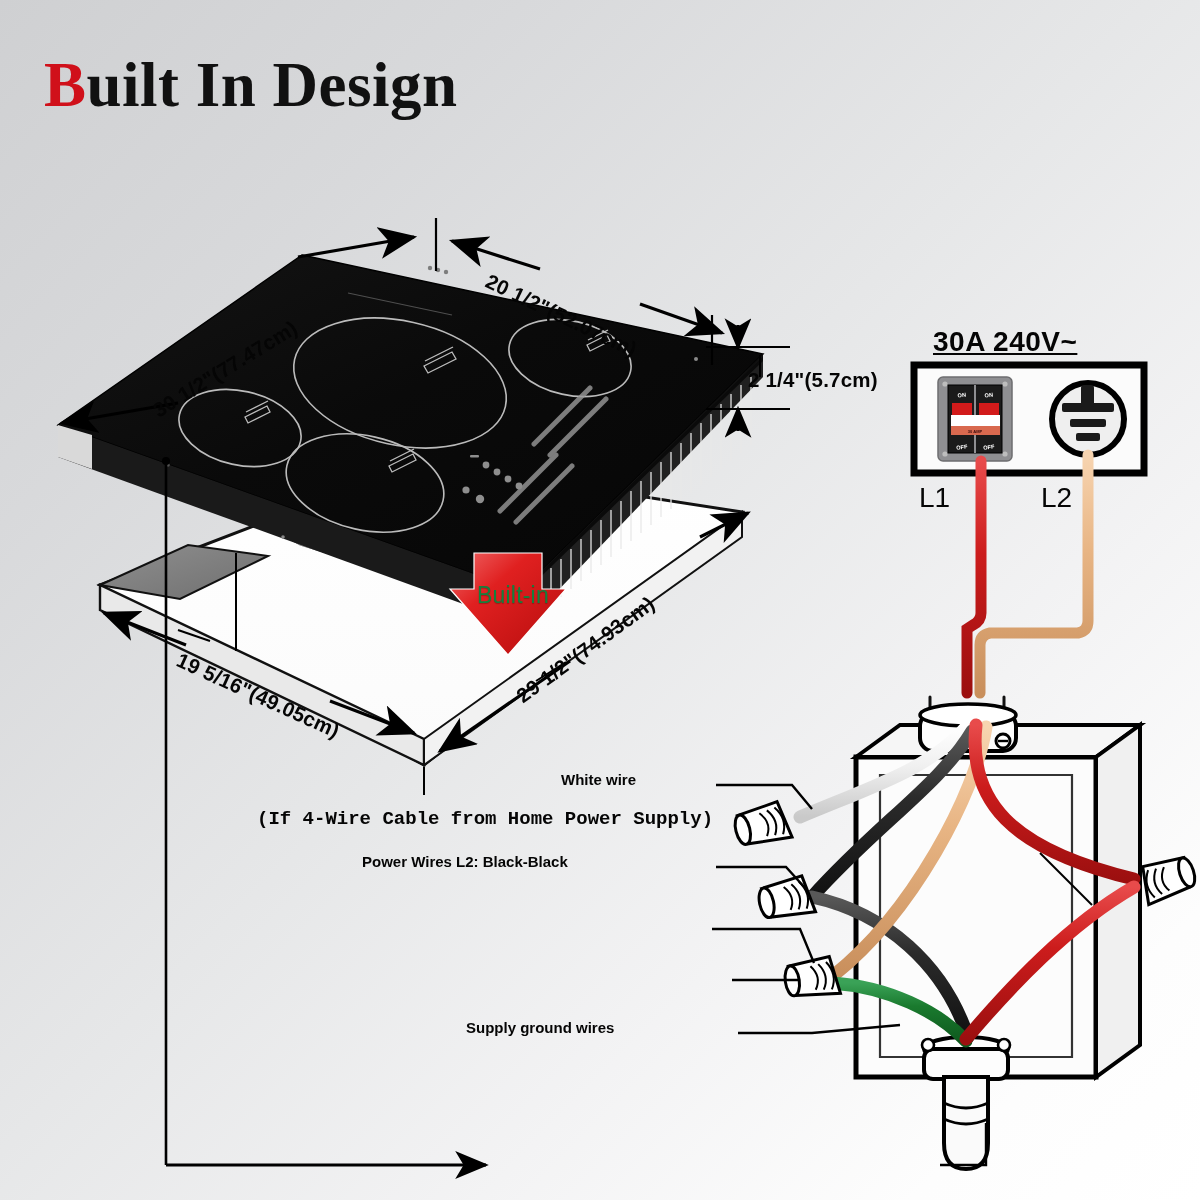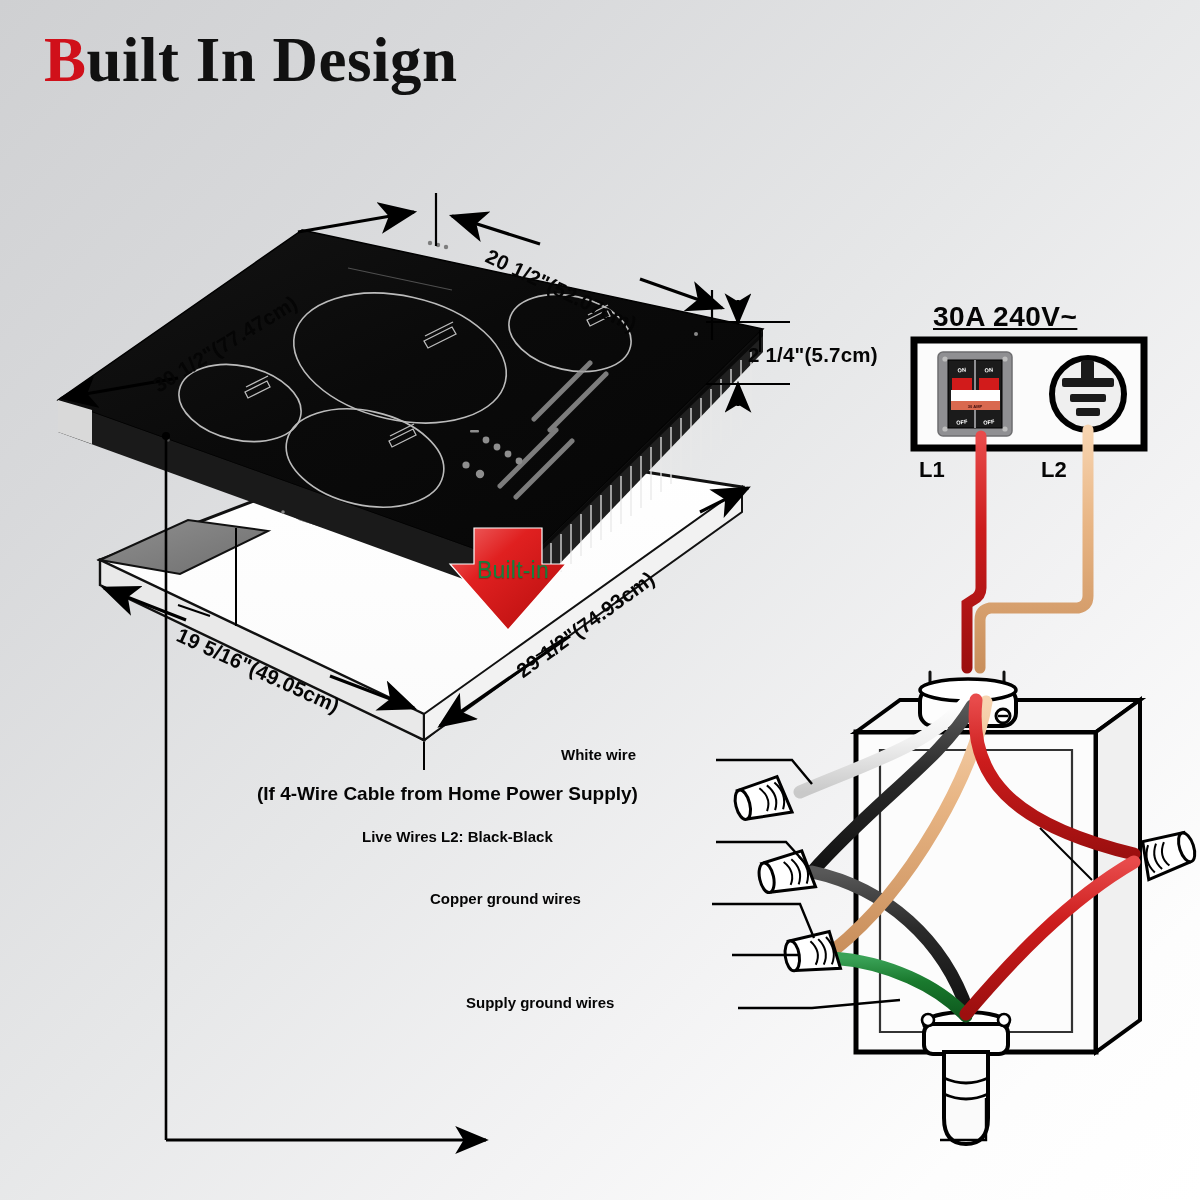--- a/index.html
+++ b/index.html
@@ -2,33 +2,33 @@
 <html><head>
 <meta charset="utf-8">
 <style>
   html,body{margin:0;padding:0;}
   body{
     width:1200px;height:1200px;overflow:hidden;
     font-family:"Liberation Sans",sans-serif;
     background:linear-gradient(135deg,#cfd0d2 0%,#d8d9db 22%,#e6e7e8 48%,#f3f3f4 70%,#fdfdfd 88%,#ffffff 100%);
     position:relative;
   }
-  #stage{position:absolute;inset:0;}
+  #stage{position:absolute;inset:0;margin-top:25px;}
   svg.layer{position:absolute;left:0;top:0;width:1200px;height:1200px;overflow:visible;}
 
   .ttl{position:absolute;left:44px;top:24px;font-family:"Liberation Serif",serif;
        font-weight:700;font-size:63px;letter-spacing:.5px;color:#111;white-space:nowrap;}
   .ttl .cap{color:#d0101a;}
 
   .lbl{position:absolute;white-space:nowrap;font-weight:700;color:#050505;}
   .dim{font-size:20.5px;letter-spacing:.2px;}
   .wl{font-size:15px;}
   .wl-sub{font-size:19px;}
   .brk-ttl{font-size:28px;letter-spacing:.5px;}
-  .pin{font-size:22px;font-weight:700;}
+  .pin{font-size:28px;font-weight:400;}
   .built{position:absolute;color:#15803d;font-weight:400;font-size:23px;letter-spacing:.2px;
          text-shadow:0 1px 1px rgba(0,0,0,.25);}
   .rot-a{transform:rotate(-31.5deg);transform-origin:left center;}
   .rot-b{transform:rotate(25.5deg);transform-origin:left center;}
   .rot-c{transform:rotate(24.5deg);transform-origin:left center;}
   .rot-d{transform:rotate(-36deg);transform-origin:left center;}
   .onoff{font-size:5.6px;font-weight:700;fill:#fff;font-family:"Liberation Sans",sans-serif;}
   .ampt{font-size:4px;font-weight:700;fill:#3a0c0c;font-family:"Liberation Sans",sans-serif;}
 </style>
 </head>
@@ -375,18 +375,17 @@
   <div class="lbl dim rot-c" style="left:178px;top:622px;">19 5/16"(49.05cm)</div>
   <div class="lbl dim rot-d" style="left:519px;top:661px;">29 1/2"(74.93cm)</div>
 
   <div class="built" style="left:477px;top:557px;">Built-in</div>
 
   <div class="lbl brk-ttl" style="left:933px;top:301px;text-decoration:underline;">30A 240V~</div>
   <div class="lbl pin" style="left:919px;top:457px;">L1</div>
   <div class="lbl pin" style="left:1041px;top:457px;">L2</div>
 
   <div class="lbl wl" style="left:561px;top:746px;">White wire</div>
-  <div class="lbl wl-sub" style="left:257px;top:783px;">(If 4-Wire Cable from Home Power Supply)</div>
-  <div class="lbl wl" style="left:362px;top:828px;">Live Wires L2: Black-Black</div>
-  <div class="lbl wl" style="left:430px;top:890px;">Copper ground wires</div>
+  <div class="lbl wl-sub" style="left:257px;top:783px;font-family:Liberation Mono, monospace;">(If 4-Wire Cable from Home Power Supply)</div>
+  <div class="lbl wl" style="left:362px;top:828px;">Power Wires L2: Black-Black</div>
   <div class="lbl wl" style="left:466px;top:994px;">Supply ground wires</div>
 
 </div>
 
 </body></html>

